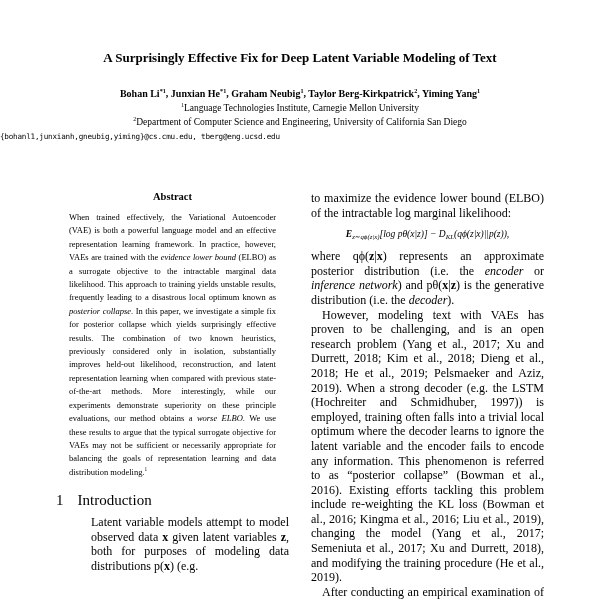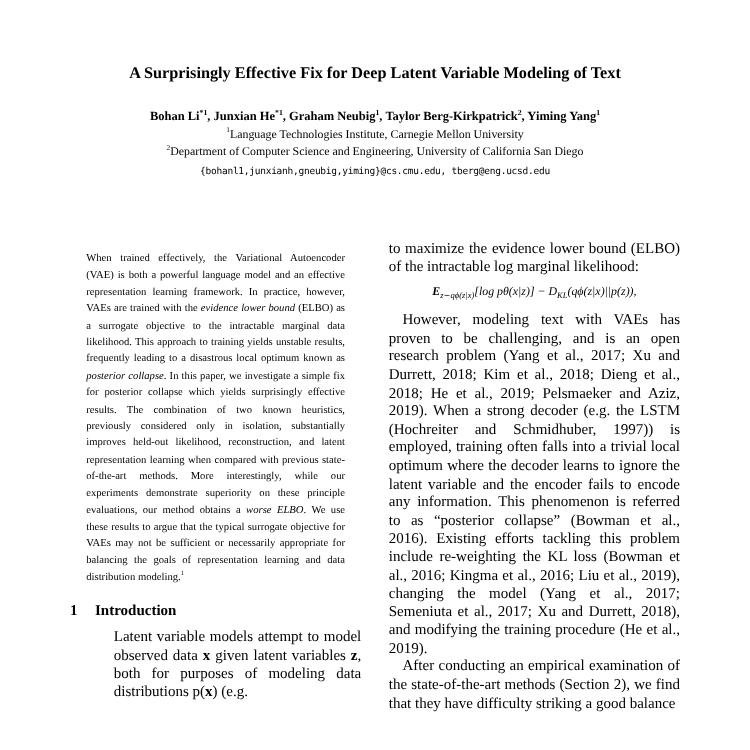--- a/index.html
+++ b/index.html
@@ -6,26 +6,26 @@
   html, body { background: #ffffff; }
   body {
     width: 600px; height: 600px;
     font-family: "Liberation Serif", "DejaVu Serif", serif;
     color: #000;
   }
   .page { width: 600px; height: 600px; overflow: hidden; padding-top: 50px; background: #fff; }
   .title { text-align: center; font-weight: bold; font-size: 13px; padding: 0 55px; line-height: 16px; }
   .authors { text-align: center; font-weight: bold; font-size: 10px; margin-top: 22px; }
   .affiliations { text-align: center; font-size: 9.5px; line-height: 13.5px; margin-top: 3px; }
-  .emails { text-align: center; font-family: "DejaVu Sans Mono", monospace; font-size: 7.6px; margin-top: 3px; letter-spacing: -0.2px; }
+  .emails { text-align: left; font-family: "DejaVu Sans Mono", monospace; font-size: 7.6px; margin-top: 3px; letter-spacing: -0.2px; }
   .columns { display: flex; gap: 22px; padding: 0 56px; margin-top: 50px; }
   .col { flex: 1; min-width: 0; text-align: justify; }
   .abstract-heading { text-align: center; font-weight: bold; font-size: 10.5px; }
   .abstract-body { margin: 9px 13px 0 13px; font-size: 8.5px; line-height: 13.4px; }
-  .section-heading { font-size: 12px; font-weight: bold; margin-top: 13px; text-align: left; }
+  .section-heading { font-size: 15px; font-weight: normal; margin-top: 13px; text-align: left; }
   .section-heading .num { display: inline-block; margin-right: 14px; }
   .par { font-size: 12px; line-height: 14.6px; }
   .par.spaced { margin-top: 6px; margin-left: 35px; }
   .indent { text-indent: 11px; }
   .eq { text-align: center; font-style: italic; font-size: 9.5px; margin: 9px 0 8px 0; }
   .eq-sub { font-size: 6.8px; vertical-align: -2px; }
   .eq-rm { font-size: 9.5px; text-align: center; }
   .eq-bb { font-weight: bold; }
   sup { font-size: 0.62em; line-height: 0; }
   i { font-style: italic; }
@@ -43,28 +43,30 @@
   <div class="affiliations">
       <div><sup>1</sup>Language Technologies Institute, Carnegie Mellon University</div>
       <div><sup>2</sup>Department of Computer Science and Engineering, University of California San Diego</div>
     </div>
 
   <div class="emails">{bohanl1,junxianh,gneubig,yiming}@cs.cmu.edu, tberg@eng.ucsd.edu</div>
 
   <div class="columns">
 
     <div class="col">
+      <div class="abstract-heading">Abstract</div>
       <div class="abstract-body">When trained effectively, the Variational Autoencoder (VAE) is both a powerful language model and an effective representation learning framework. In practice, however, VAEs are trained with the <i>evidence lower bound</i> (ELBO) as a surrogate objective to the intractable marginal data likelihood. This approach to training yields unstable results, frequently leading to a disastrous local optimum known as <i>posterior collapse</i>. In this paper, we investigate a simple fix for posterior collapse which yields surprisingly effective results. The combination of two known heuristics, previously considered only in isolation, substantially improves held-out likelihood, reconstruction, and latent representation learning when compared with previous state-of-the-art methods. More interestingly, while our experiments demonstrate superiority on these principle evaluations, our method obtains a <i>worse ELBO</i>. We use these results to argue that the typical surrogate objective for VAEs may not be sufficient or necessarily appropriate for balancing the goals of representation learning and data distribution modeling.<sup>1</sup></div>
       <div class="section-heading">
         <span class="num">1</span><span>Introduction</span>
       </div>
       <div class="par spaced">Latent variable models attempt to model observed data <b>x</b> given latent variables <b>z</b>, both for purposes of modeling data distributions p(<b>x</b>) (e.g.</div>
     </div>
 
     <div class="col">
       <div class="par">to maximize the evidence lower bound (ELBO) of the intractable log marginal likelihood:</div>
       <div class="eq"><span class="eq-bb">E</span><span class="eq-sub">z∼qϕ(z|x)</span><span class="eq-rm">[log pθ(x|z)] − D</span><span class="eq-sub">KL</span><span class="eq-rm">(qϕ(z|x)||p(z)),</span></div>
+      <div class="par">where qϕ(<b>z</b>|<b>x</b>) represents an approximate posterior distribution (i.e. the <i>encoder</i> or <i>inference network</i>) and pθ(<b>x</b>|<b>z</b>) is the generative distribution (i.e. the <i>decoder</i>).</div>
       <div class="par indent">However, modeling text with VAEs has proven to be challenging, and is an open research problem (Yang et al., 2017; Xu and Durrett, 2018; Kim et al., 2018; Dieng et al., 2018; He et al., 2019; Pelsmaeker and Aziz, 2019). When a strong decoder (e.g. the LSTM (Hochreiter and Schmidhuber, 1997)) is employed, training often falls into a trivial local optimum where the decoder learns to ignore the latent variable and the encoder fails to encode any information. This phenomenon is referred to as “posterior collapse” (Bowman et al., 2016). Existing efforts tackling this problem include re-weighting the KL loss (Bowman et al., 2016; Kingma et al., 2016; Liu et al., 2019), changing the model (Yang et al., 2017; Semeniuta et al., 2017; Xu and Durrett, 2018), and modifying the training procedure (He et al., 2019).</div>
       <div class="par indent">After conducting an empirical examination of the state-of-the-art methods (Section 2), we find that they have difficulty striking a good balance</div>
     </div>
 
   </div>
 </div>
 
 </body></html>

